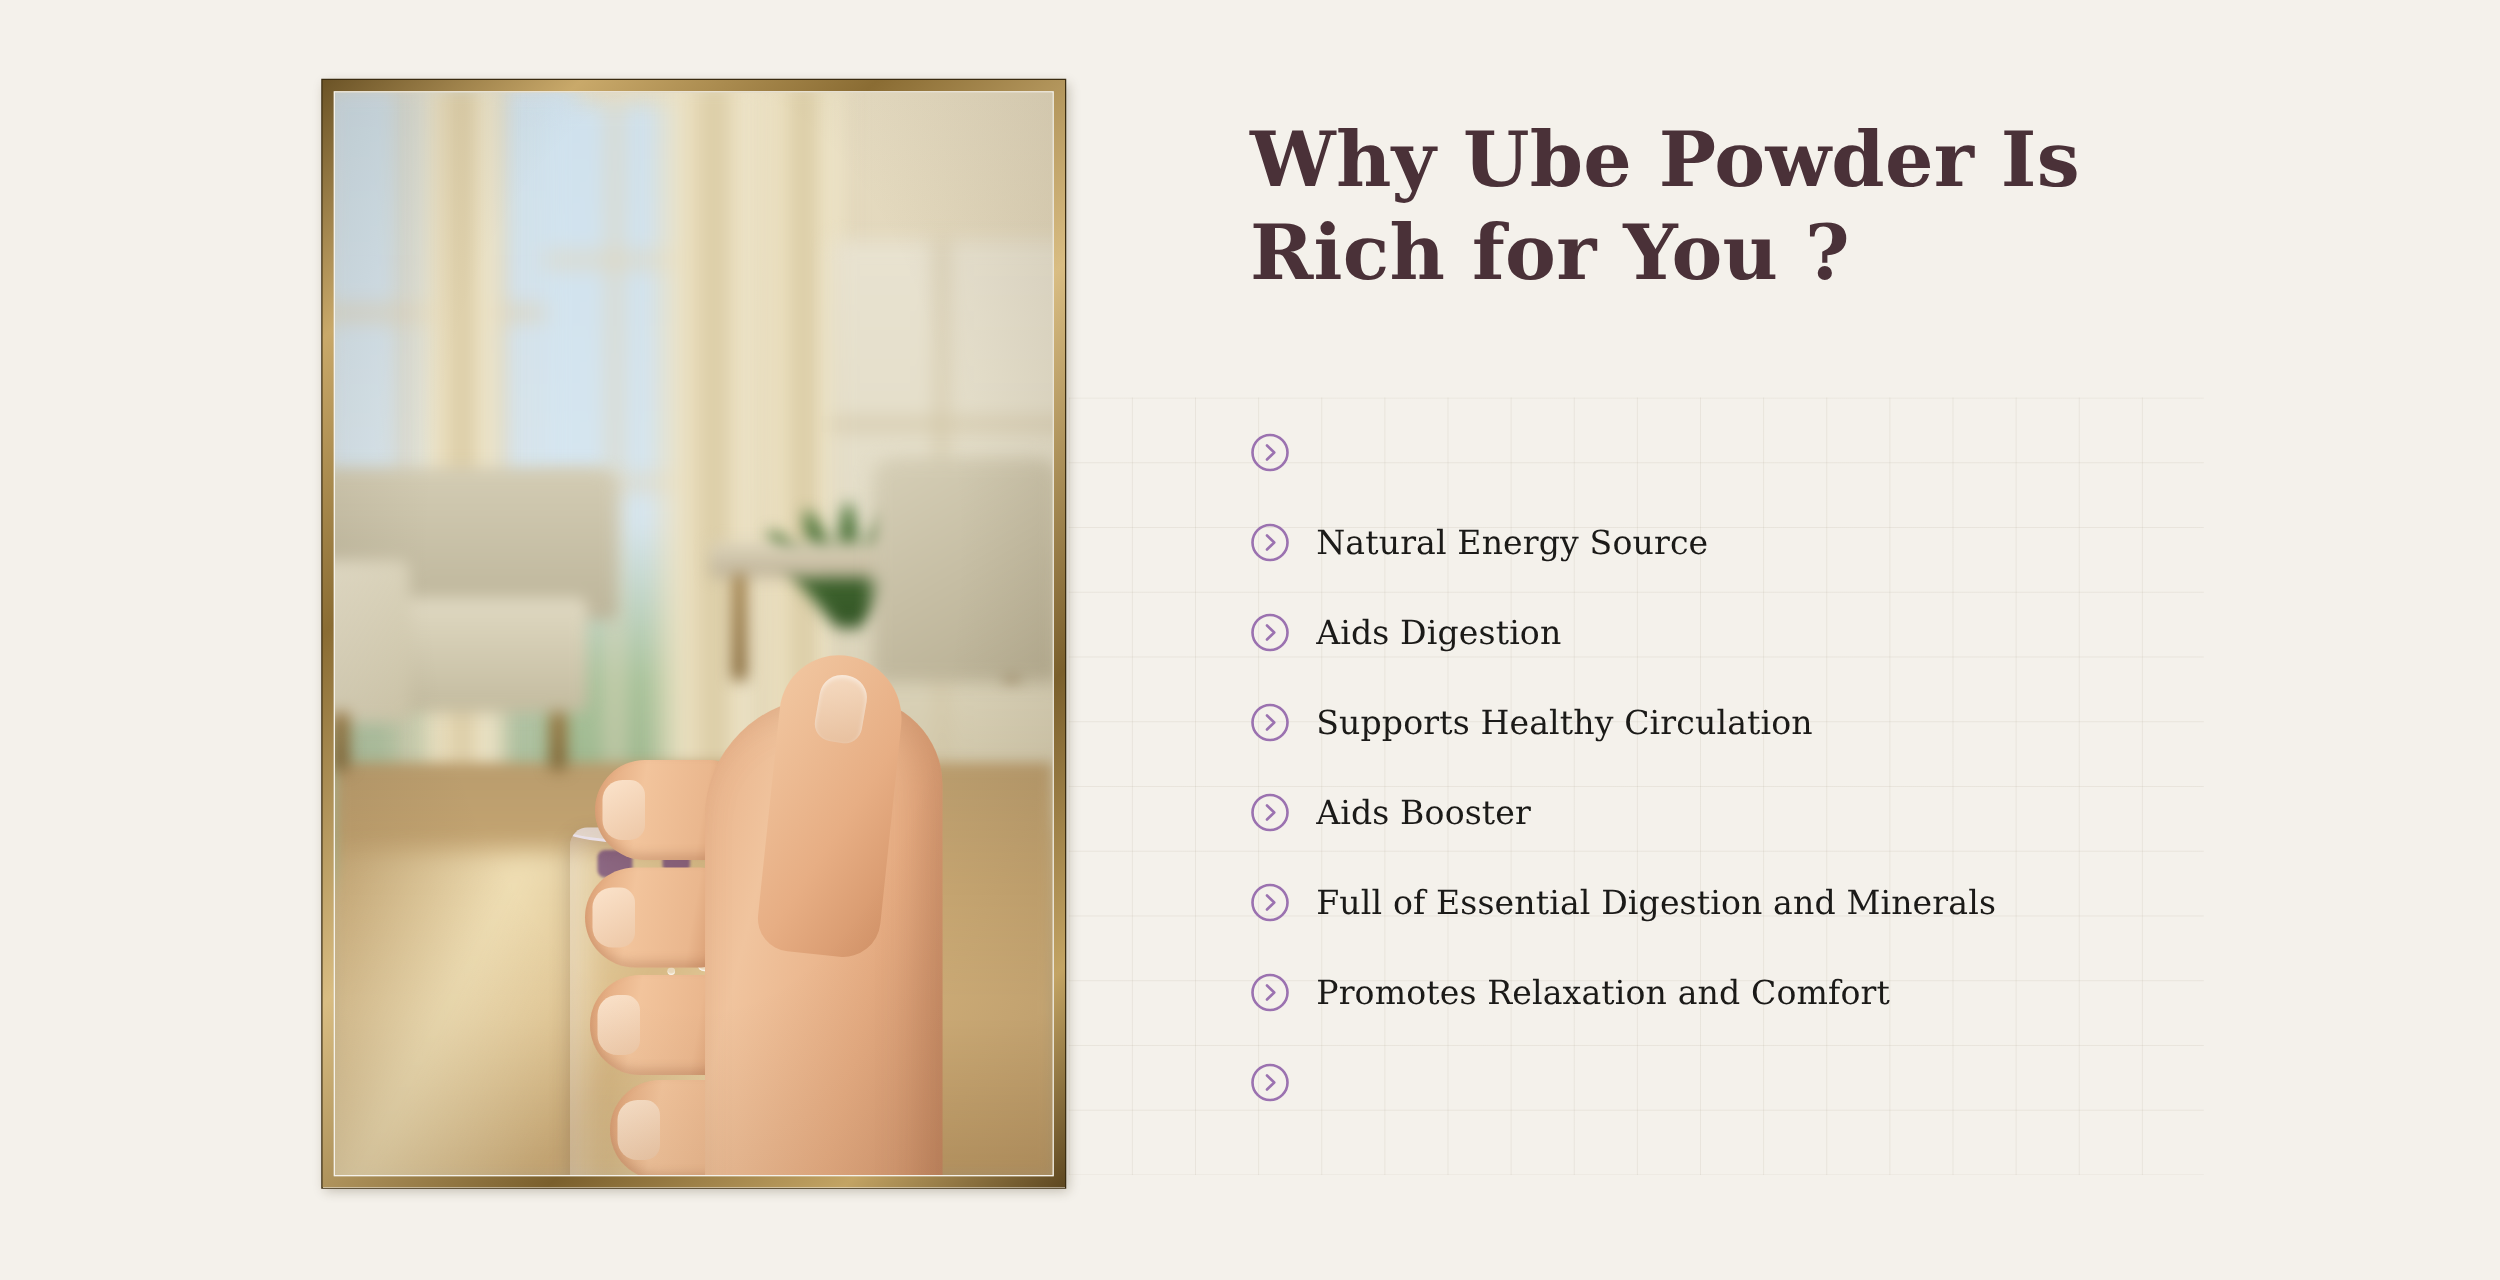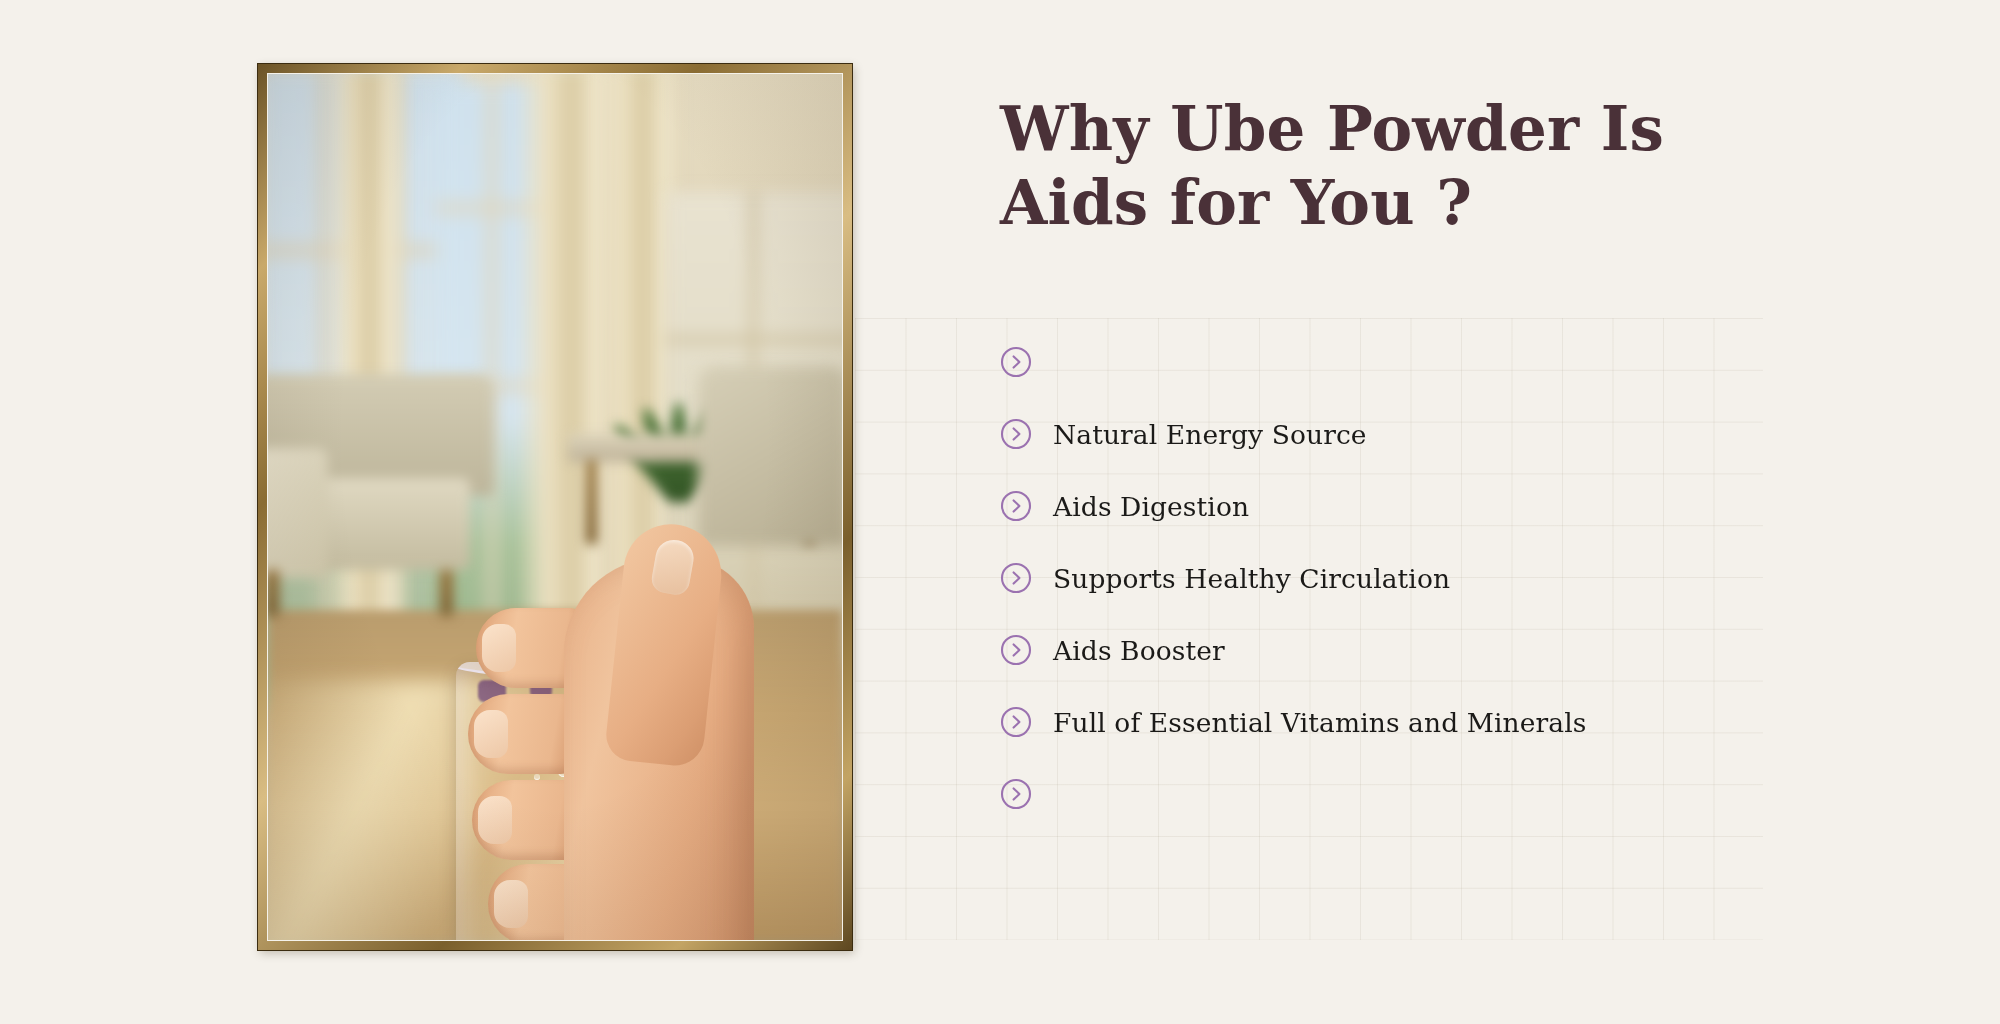--- a/index.html
+++ b/index.html
@@ -480,21 +480,21 @@
       </div>
     </div>
   </div>
 
   <div class="content">
 
     <div class="grid-bg"></div>
 
     <h1 class="heading">
       <span>Why Ube Powder Is</span><br>
-      <span>Aids for You ?</span>
+      <span>Rich for You ?</span>
     </h1>
 
     <ul class="benefits" id="benefits-list">
         <li class="benefit-item">
           <svg class="chev-icon" viewBox="0 0 32 32">
             <circle cx="16" cy="16" r="14" fill="none" stroke="#9b72b0" stroke-width="2.1"></circle>
             <path d="M13.6 10.4 L19.4 16 L13.6 21.6" fill="none" stroke="#9b72b0" stroke-width="2.1" stroke-linecap="round" stroke-linejoin="round"></path>
           </svg>
         </li>
         <li class="benefit-item">
@@ -523,21 +523,28 @@
             <circle cx="16" cy="16" r="14" fill="none" stroke="#9b72b0" stroke-width="2.1"></circle>
             <path d="M13.6 10.4 L19.4 16 L13.6 21.6" fill="none" stroke="#9b72b0" stroke-width="2.1" stroke-linecap="round" stroke-linejoin="round"></path>
           </svg>
           <span class="benefit-label">Aids Booster</span>
         </li>
         <li class="benefit-item">
           <svg class="chev-icon" viewBox="0 0 32 32">
             <circle cx="16" cy="16" r="14" fill="none" stroke="#9b72b0" stroke-width="2.1"></circle>
             <path d="M13.6 10.4 L19.4 16 L13.6 21.6" fill="none" stroke="#9b72b0" stroke-width="2.1" stroke-linecap="round" stroke-linejoin="round"></path>
           </svg>
-          <span class="benefit-label">Full of Essential Vitamins and Minerals</span>
+          <span class="benefit-label">Full of Essential Digestion and Minerals</span>
+        </li>
+        <li class="benefit-item">
+          <svg class="chev-icon" viewBox="0 0 32 32">
+            <circle cx="16" cy="16" r="14" fill="none" stroke="#9b72b0" stroke-width="2.1"></circle>
+            <path d="M13.6 10.4 L19.4 16 L13.6 21.6" fill="none" stroke="#9b72b0" stroke-width="2.1" stroke-linecap="round" stroke-linejoin="round"></path>
+          </svg>
+          <span class="benefit-label">Promotes Relaxation and Comfort</span>
         </li>
         <li class="benefit-item">
           <svg class="chev-icon" viewBox="0 0 32 32">
             <circle cx="16" cy="16" r="14" fill="none" stroke="#9b72b0" stroke-width="2.1"></circle>
             <path d="M13.6 10.4 L19.4 16 L13.6 21.6" fill="none" stroke="#9b72b0" stroke-width="2.1" stroke-linecap="round" stroke-linejoin="round"></path>
           </svg>
         </li>
       </ul>
   </div>
 </div>

